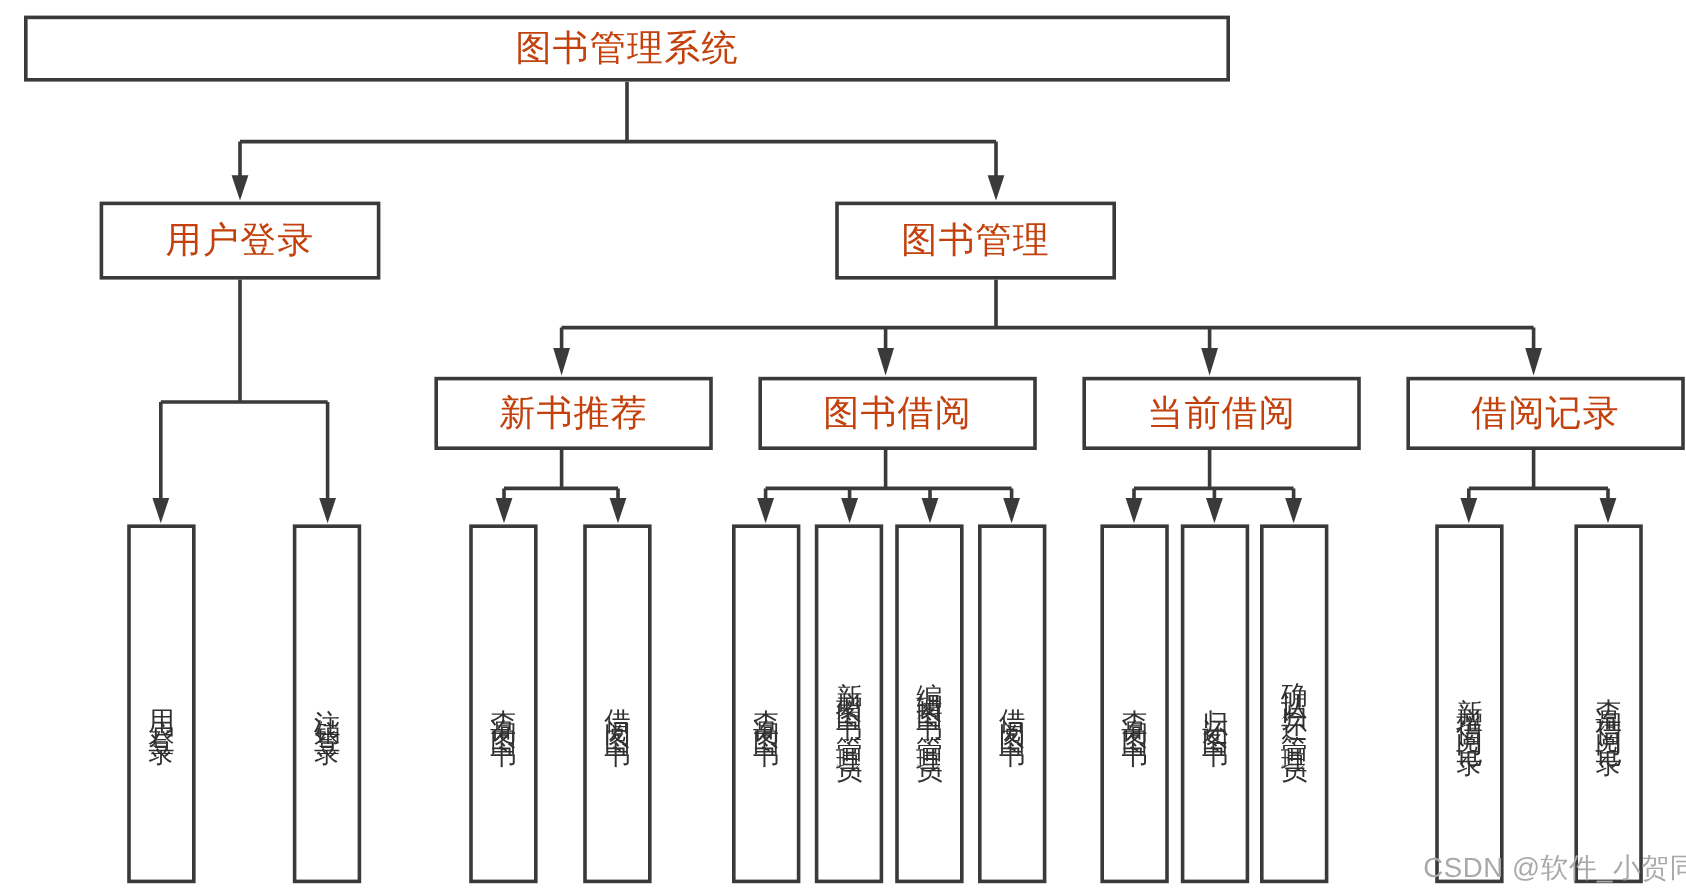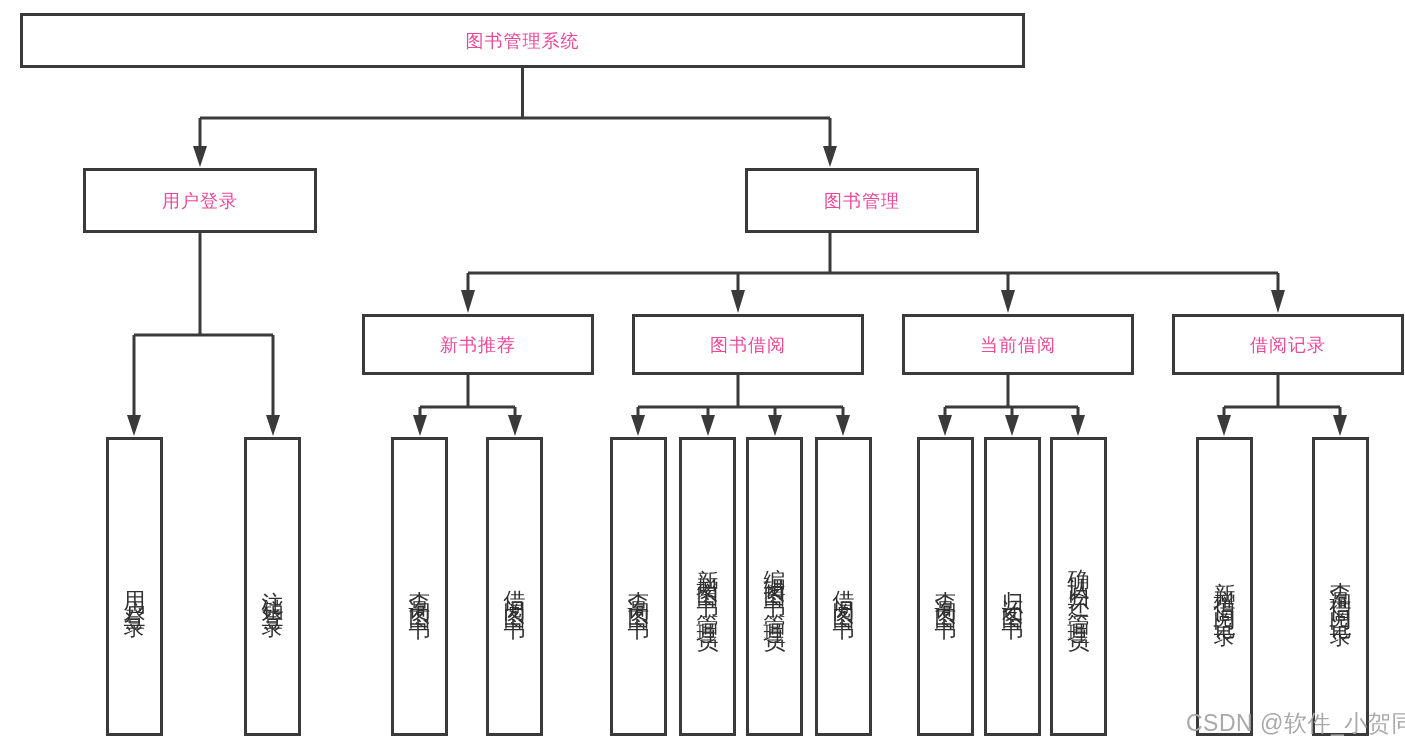--- a/index.html
+++ b/index.html
@@ -11,21 +11,21 @@
   #wires { position:absolute; left:0; top:0; width:1405px; height:747px; z-index:0; }
   #wires path { stroke:#3a3a3a; stroke-width:3; fill:none; }
   #wires polygon { fill:#3a3a3a; stroke:none; }
   .node {
     position:absolute; box-sizing:border-box;
     background:#ffffff; border:3px solid #3a3a3a;
     display:flex; align-items:center; justify-content:center;
     z-index:1;
   }
   .hlabel {
-    font-size:18px; color:#ec4899; letter-spacing:1px; white-space:nowrap;
+    font-size:30px; color:#c2410c; letter-spacing:1px; white-space:nowrap;
   }
   .vlabel {
     writing-mode:vertical-rl; text-orientation:mixed;
     font-size:22px; color:#303030; letter-spacing:9px; line-height:1.1;
     margin-bottom:-9px; white-space:nowrap;
   }
   .box-root { left:20px; top:13px; width:1005px; height:55px; }
   .box-l2   { top:168px; width:234px; height:65px; }
   .box-l3   { top:314px; width:232px; height:61px; }
   .leaf     { top:437px; width:57px; height:299px; }
@@ -82,21 +82,21 @@
     </g>
   </svg>
 
   <div class="node box-root">
     <span class="hlabel">图书管理系统</span>
   </div>
 
   <div class="node box-l2" style="left:83px">
     <span class="hlabel">用户登录</span>
   </div>
-  <div class="node box-l2" style="left:745px">
+  <div class="node box-l2" style="left:696px">
     <span class="hlabel">图书管理</span>
   </div>
 
   <div class="node box-l3" style="left:362px">
     <span class="hlabel">新书推荐</span>
   </div>
   <div class="node box-l3" style="left:632px">
     <span class="hlabel">图书借阅</span>
   </div>
   <div class="node box-l3" style="left:902px">

